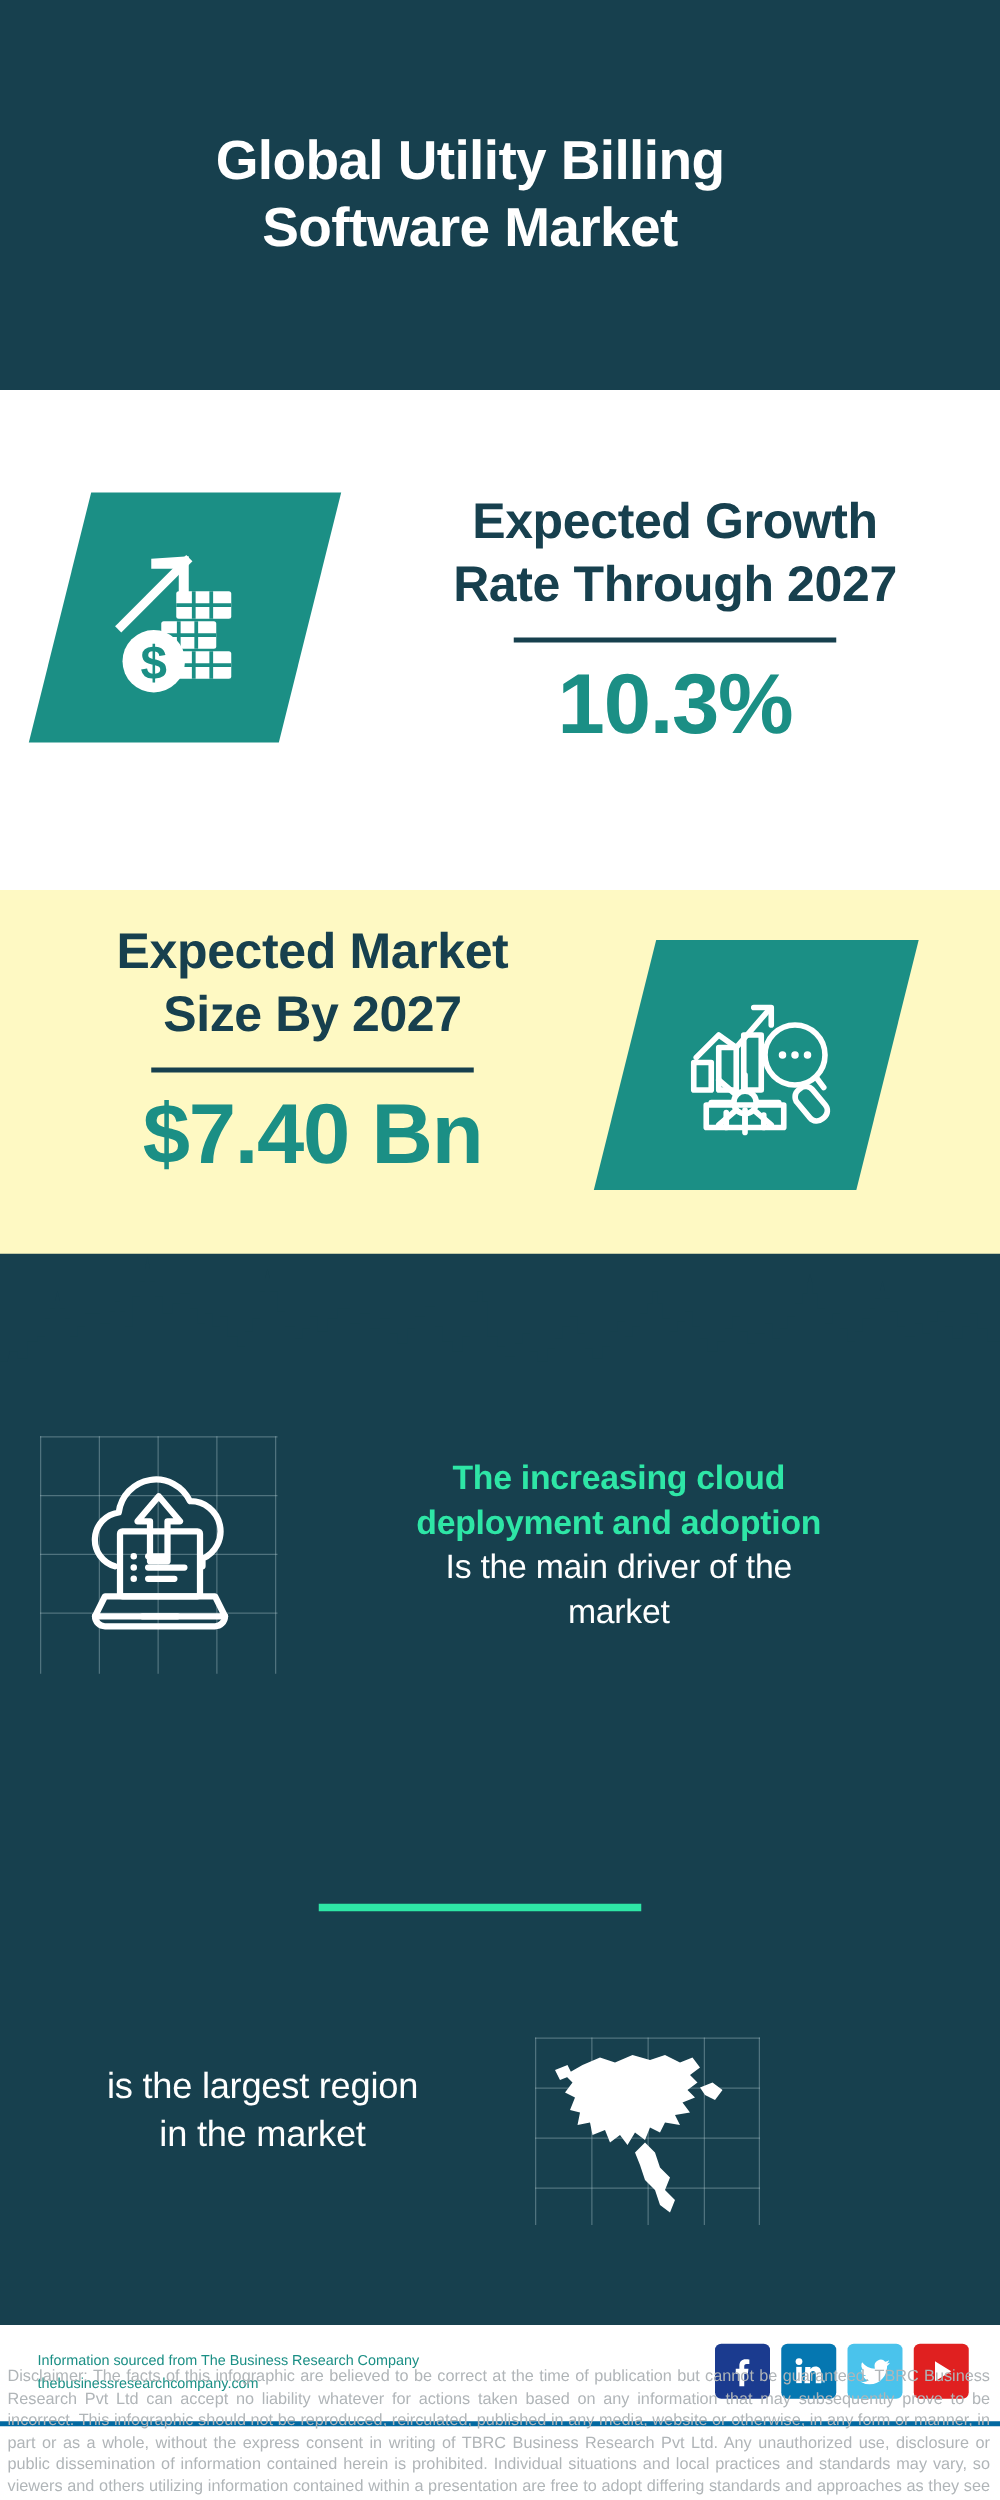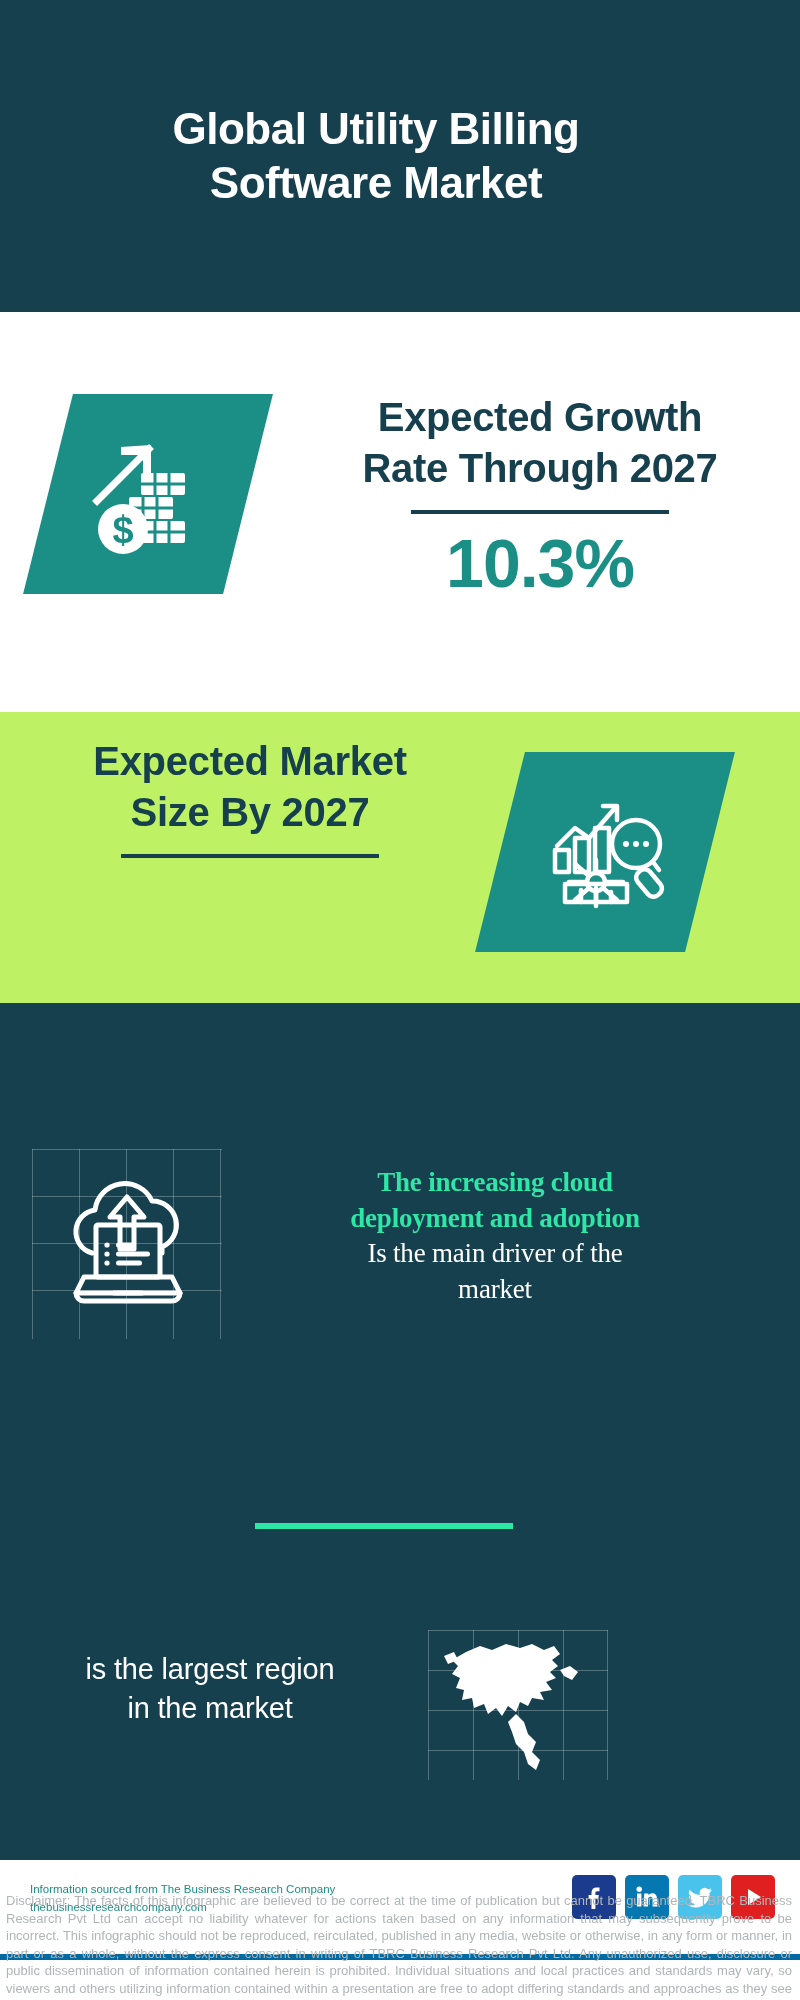--- a/index.html
+++ b/index.html
@@ -51,36 +51,35 @@
     width:258px; height:4px; background:#17404e; margin:16px auto 0 auto;
   }
   .stat-value {
     color:#1b8f85; font-size:68px; font-weight:bold; margin-top:14px;
     letter-spacing:-1px; line-height:1.05;
   }
 
   
   .stat2 {
     position:absolute; left:0; top:712px; width:800px; height:300px;
-    background:#bef264;
+    background:#fef9c3;
   }
   .stat2-text { position:absolute; left:40px; top:24px; width:420px; text-align:center; }
   .para-right {
     position:absolute; left:500px; top:40px;
     width:210px; height:200px;
     background:#1b8f85;
     transform:skewX(-14deg);
     display:flex; align-items:center; justify-content:center;
   }
 
   
   .darkbody {
     position:absolute; left:0; top:1003px; width:800px; height:857px;
     background:#17404e;
-    font-family:Liberation Serif, serif;
   }
   .skyline { position:absolute; left:0; top:-0px; width:800px; height:120px; }
   .skyline svg { display:block; width:800px; height:120px; }
 
   .grid-lines { position:absolute; }
   .grid-lines .gl { position:absolute; background:rgba(190,215,220,0.34); }
 
   .cloud-icon-wrap {
     position:absolute; left:40px; top:150px; width:175px; height:175px;
   }
@@ -109,23 +108,23 @@
   .region-sub {
     color:#ffffff; font-size:29px; font-weight:normal; line-height:1.34;
     letter-spacing:-0.2px;
   }
   .map-wrap {
     position:absolute; left:428px; top:1630px; width:180px; height:150px;
   }
 
   
   .footer {
-    position:absolute; left:0; top:1860px; width:800px; height:100px;
+    position:absolute; left:0; top:1860px; width:800px; height:81px;
     background:#ffffff;
-    border-bottom:6px solid #0369a1;
+    border-bottom:4px solid #0369a1;
   }
   .footer-text {
     position:absolute; left:30px; top:20px; width:360px;
   }
   .footer-line {
     color:#1b8f85; font-size:11.5px; line-height:1.6;
   }
   .social {
     position:absolute; right:25px; top:15px;
     display:flex; gap:9px; align-items:center;
@@ -194,20 +193,21 @@
       <div class="rule-dark"></div>
       <div class="stat-value">10.3%</div>
     </div>
   </div>
 
   <div class="stat2">
     <div class="stat2-text">
       <div class="stat-label">Expected Market</div>
       <div class="stat-label">Size By 2027</div>
       <div class="rule-dark"></div>
+      <div class="stat-value">$7.40 Bn</div>
     </div>
     <div class="para-right">
       <div class="para-inner">
         <svg width="128" height="128" viewBox="0 0 128 128">
           <g fill="none" stroke="#ffffff" stroke-width="4.5" stroke-linecap="round" stroke-linejoin="round">
             <polyline points="16,58 34,40 48,50 74,20"></polyline>
             <polyline points="62,18 76,18 76,32"></polyline>
             <rect x="14" y="62" width="14" height="22"></rect>
             <rect x="34" y="50" width="14" height="34"></rect>
             <rect x="54" y="40" width="14" height="44"></rect>

